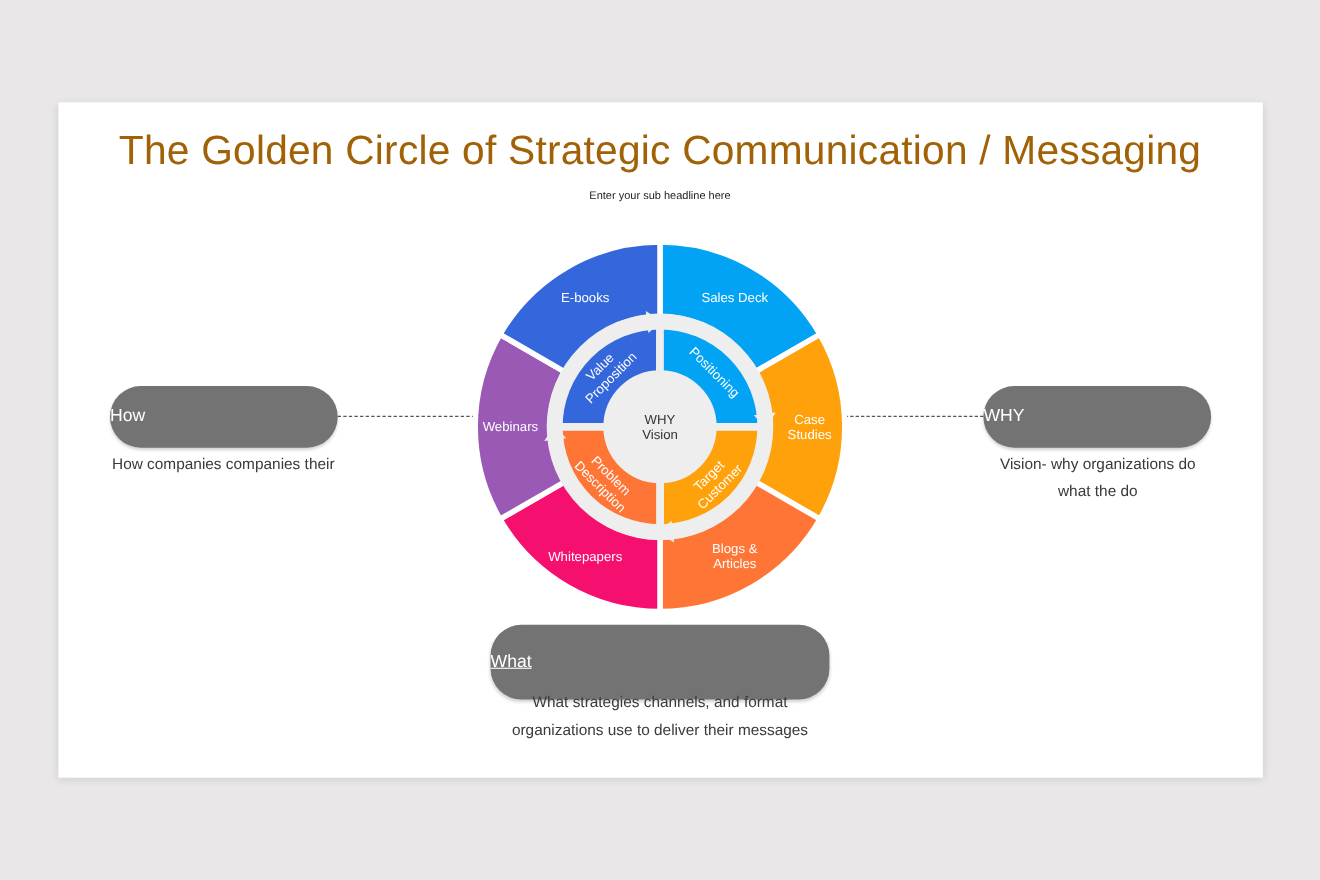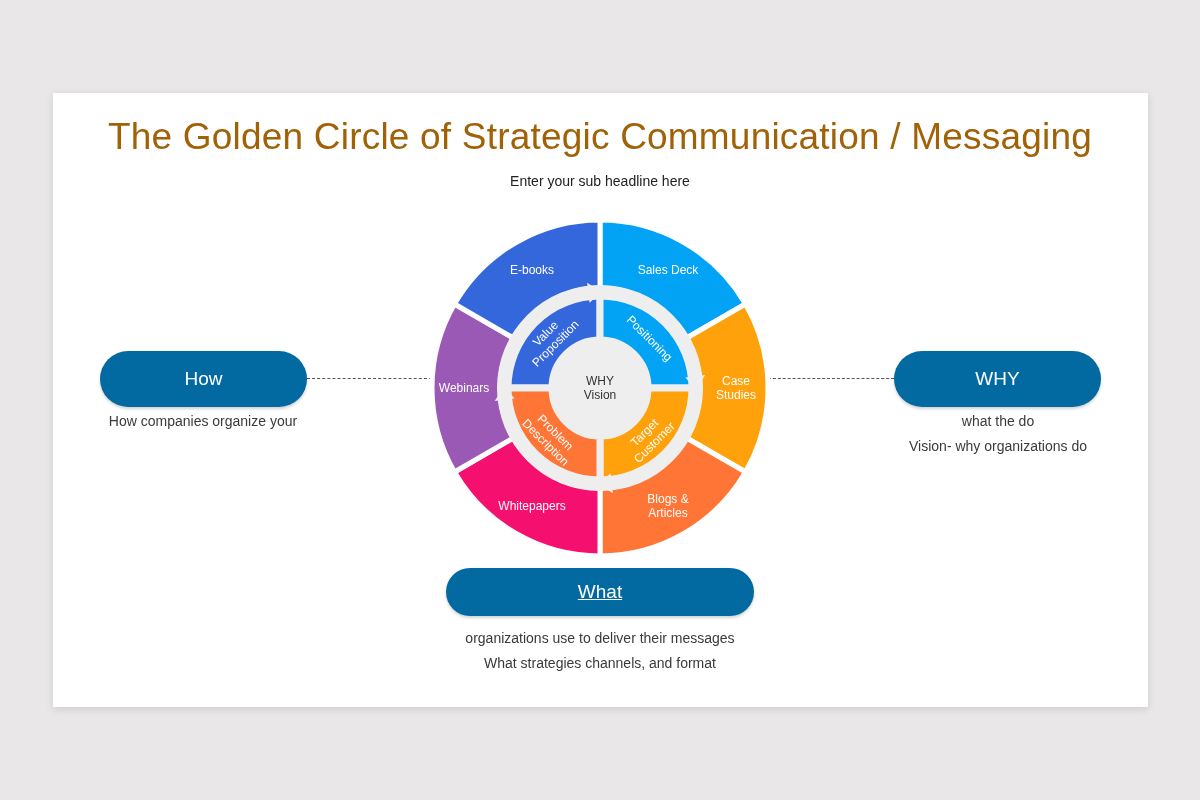--- a/index.html
+++ b/index.html
@@ -22,30 +22,30 @@
     left: 0; right: 0; top: 116px;
     text-align: center;
     font-size: 37px;
     color: #a16207;
     letter-spacing: 0.2px;
   }
   .subtitle {
     position: absolute;
     left: 0; right: 0; top: 173px;
     text-align: center;
-    font-size: 14px;
+    font-size: 10px;
     color: #222;
   }
   .pill {
     position: absolute;
-    background: #0369a1;
+    background: #737373;
     color: #ffffff;
     border-radius: 28px;
-    display: flex; align-items: center; justify-content: center;
-    font-size: 19px;
+    display: flex; align-items: center; 
+    font-size: 16px;
     box-shadow: 0 2px 3px rgba(0,0,0,0.18);
   }
   .desc {
     position: absolute;
     text-align: center;
     color: #3a3a3a;
     font-size: 14px;
     line-height: 25px;
   }
   .dash {
@@ -76,37 +76,37 @@
 <div class="title">The Golden Circle of Strategic Communication / Messaging</div>
 <div class="subtitle">Enter your sub headline here</div>
 
 <div class="dash" style="left:307px; top:378px; width:125px;"></div>
 <div class="dash" style="left:768px; top:378px; width:126px;"></div>
 
 <div class="pill" style="left:100px; top:351px; width:207px; height:56px;">
   <span>How</span>
 </div>
 <div class="desc" style="left:80px; top:409px; width:246px;">
-  <div>How companies organize your</div>
+  <div>How companies companies their</div>
 </div>
 
 <div class="pill" style="left:894px; top:351px; width:207px; height:56px;">
   <span>WHY</span>
 </div>
 <div class="desc" style="left:870px; top:409px; width:256px;">
+  <div>Vision- why organizations do</div>
   <div>what the do</div>
-  <div>Vision- why organizations do</div>
 </div>
 
-<div class="pill" style="left:446px; top:568px; width:308px; height:48px;text-decoration:underline;">
+<div class="pill" style="left:446px; top:568px; width:308px; height:68px;text-decoration:underline;">
   <span>What</span>
 </div>
 <div class="desc" style="left:420px; top:626px; width:360px;">
+  <div>What strategies channels, and format</div>
   <div>organizations use to deliver their messages</div>
-  <div>What strategies channels, and format</div>
 </div>
 
 <svg class="wheel" width="1200" height="800" viewBox="0 0 1200 800">
   <g id="outer-ring">
       <path d="M600,220 A168,168 0 0 1 745.4922678357857,304 L686.6025403784439,338 A100,100 0 0 0 600,288 Z" fill="#02a3f5" stroke="#ffffff" stroke-width="5" stroke-linejoin="miter"></path>
       <path d="M745.4922678357857,304 A168,168 0 0 1 745.4922678357857,472 L686.6025403784439,438 A100,100 0 0 0 686.6025403784439,338 Z" fill="#ffa10a" stroke="#ffffff" stroke-width="5" stroke-linejoin="miter"></path>
       <path d="M745.4922678357857,472 A168,168 0 0 1 600,556 L600,488 A100,100 0 0 0 686.6025403784439,438 Z" fill="#ff7535" stroke="#ffffff" stroke-width="5" stroke-linejoin="miter"></path>
       <path d="M600,556 A168,168 0 0 1 454.5077321642143,472 L513.3974596215561,438 A100,100 0 0 0 600,488 Z" fill="#f50f6e" stroke="#ffffff" stroke-width="5" stroke-linejoin="miter"></path>
       <path d="M454.5077321642143,472 A168,168 0 0 1 454.5077321642143,304 L513.3974596215561,338 A100,100 0 0 0 513.3974596215561,438 Z" fill="#9b59b6" stroke="#ffffff" stroke-width="5" stroke-linejoin="miter"></path>
       <path d="M454.5077321642143,304 A168,168 0 0 1 600,220 L600,288 A100,100 0 0 0 513.3974596215561,338 Z" fill="#3567dc" stroke="#ffffff" stroke-width="5" stroke-linejoin="miter"></path>

